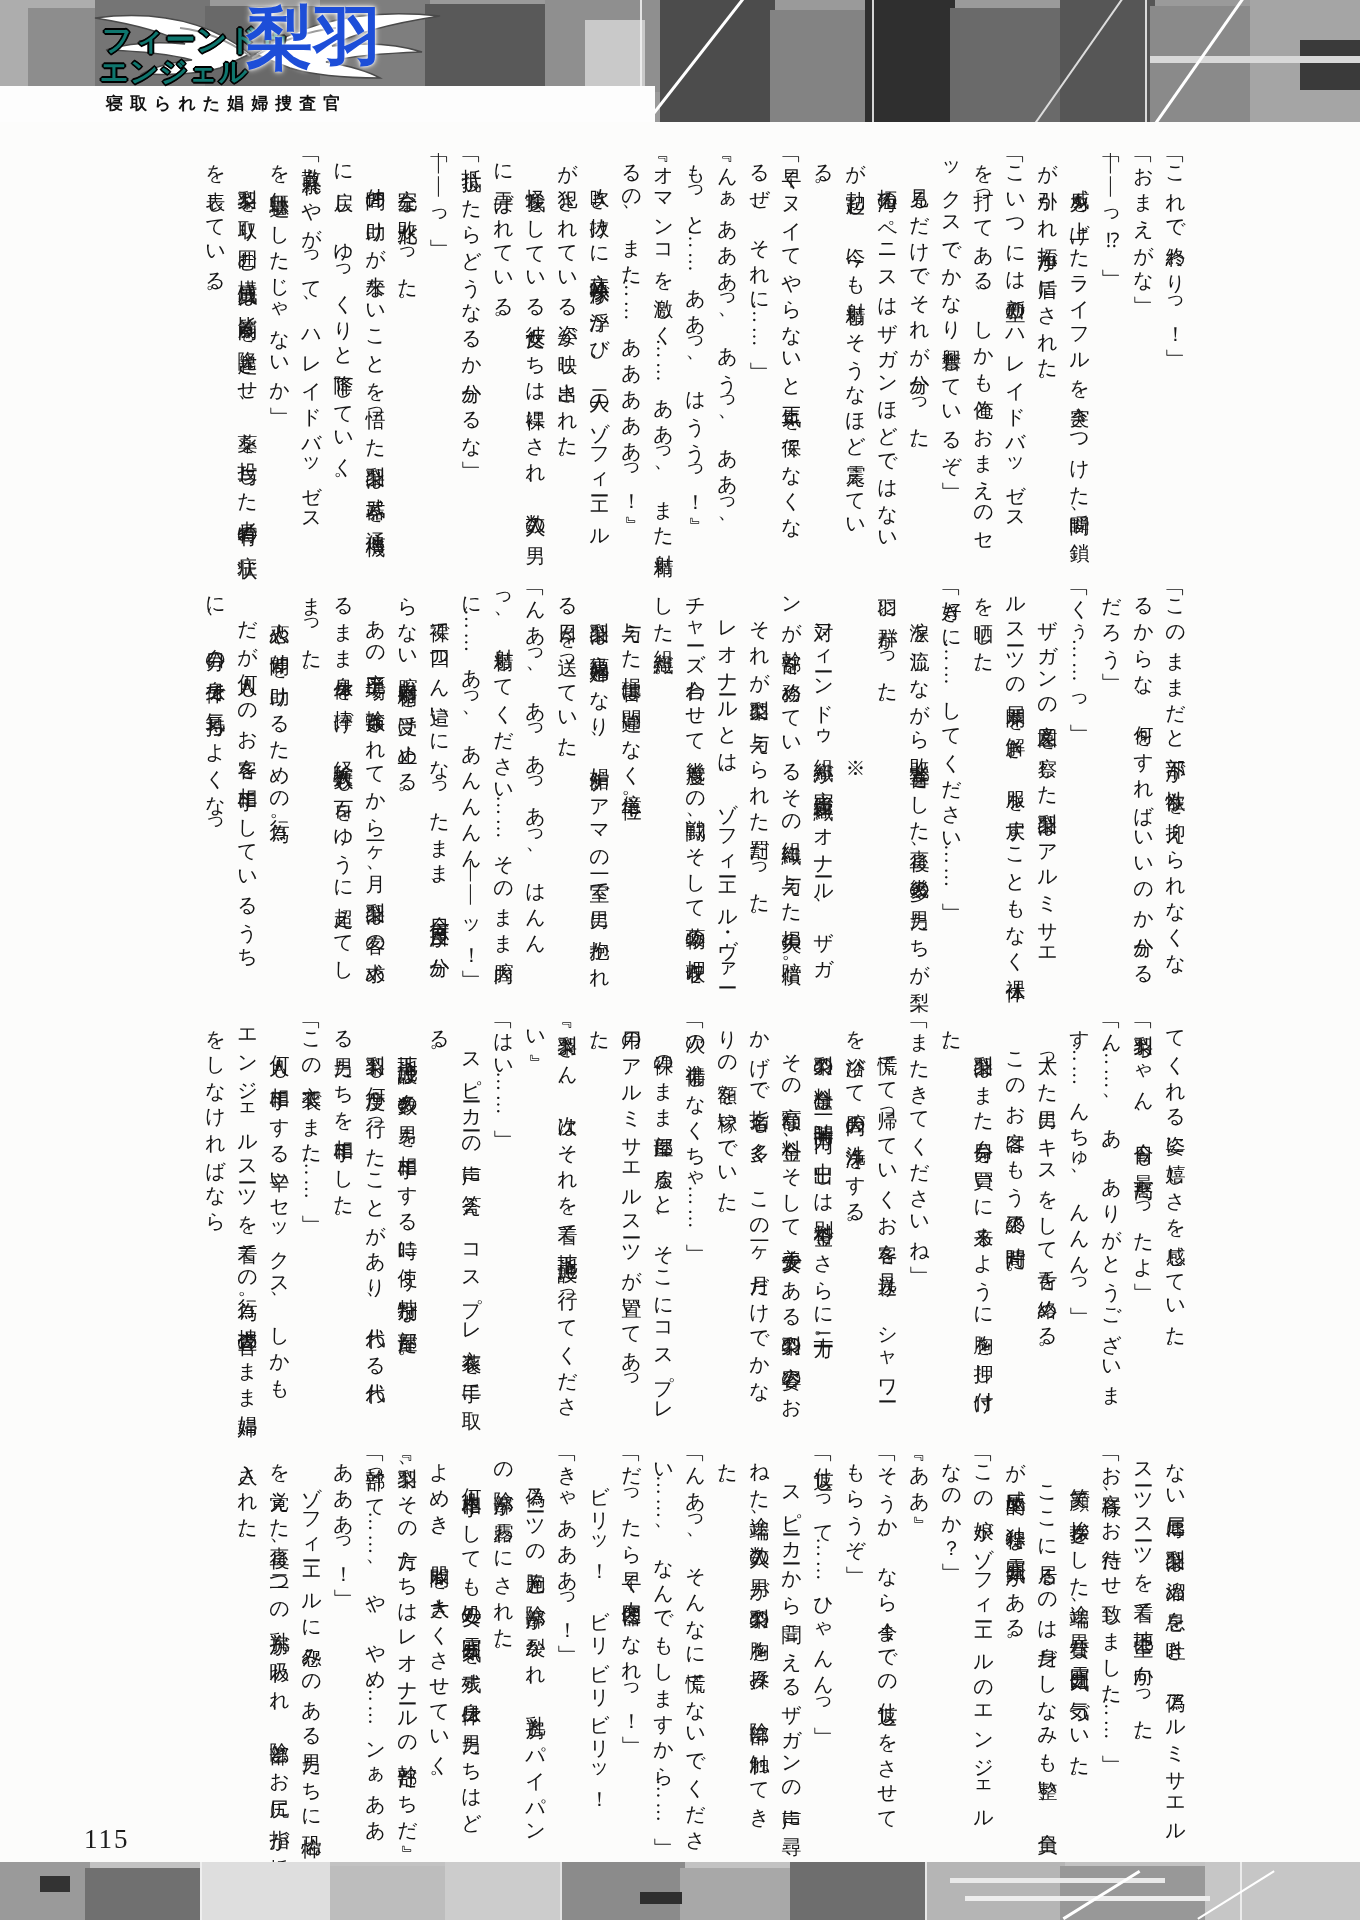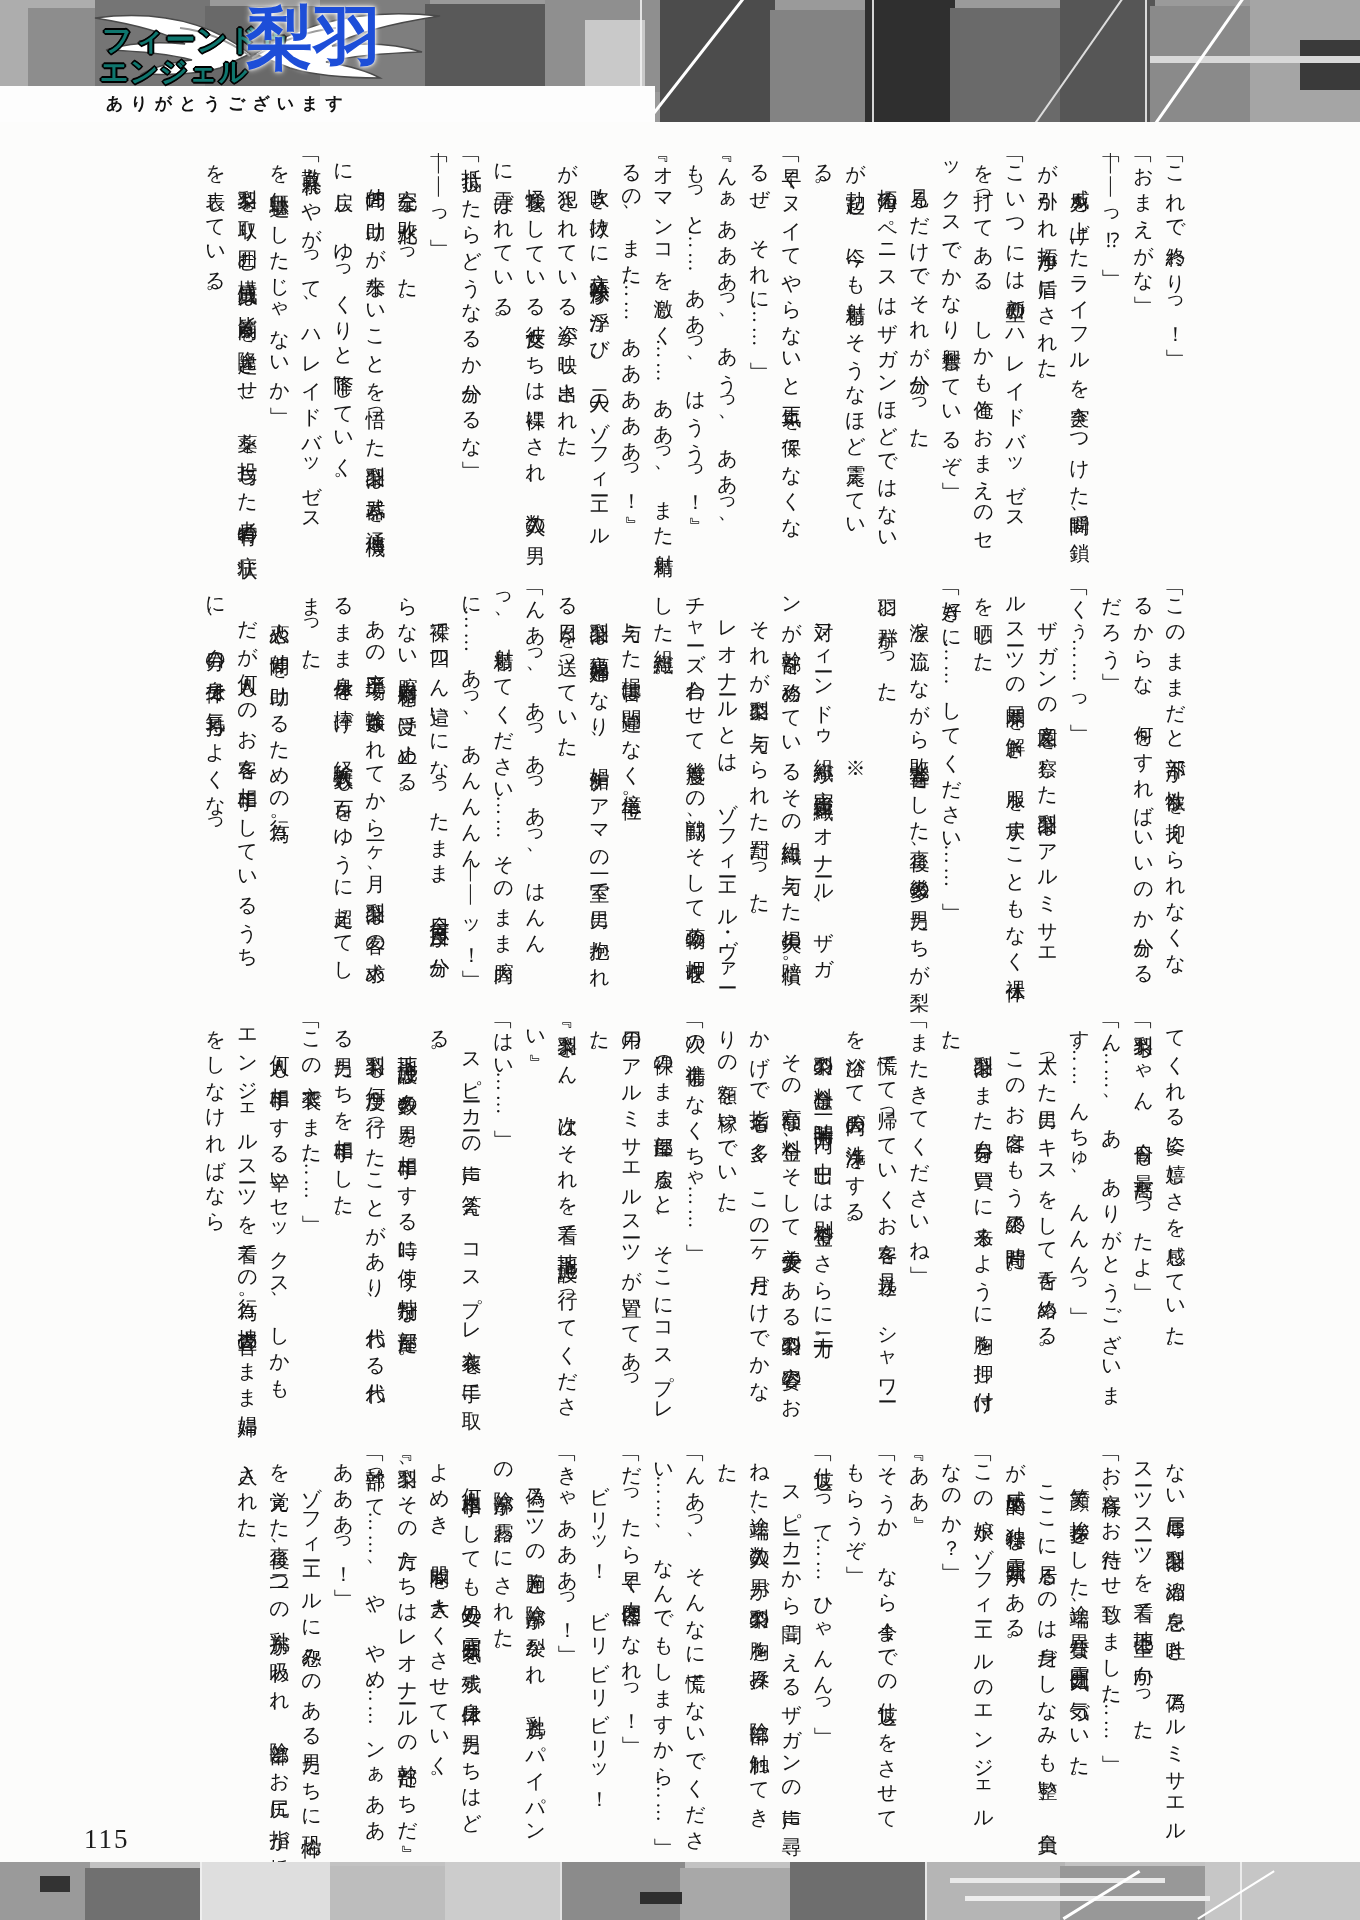--- a/index.html
+++ b/index.html
@@ -118,21 +118,21 @@
 </div>
 
 <svg id="logo-wing" width="430" height="92" viewBox="0 0 430 92">
   <path d="M210 52 Q150 4 55 16 Q118 26 145 42 Q98 38 66 48 Q122 50 152 58 Q118 62 102 72 Q152 74 180 66 Z" fill="#ffffff" stroke="#4a4a4a" stroke-width="1.5"></path>
   <path d="M215 52 Q290 2 400 14 Q322 26 292 44 Q345 38 382 50 Q320 52 286 60 Q322 66 340 76 Q282 76 250 66 Z" fill="#ffffff" stroke="#4a4a4a" stroke-width="1.5"></path>
   <path d="M210 54 Q176 30 140 26 M212 56 Q254 30 296 26" fill="none" stroke="#9a9a9a" stroke-width="2"></path>
 </svg>
 <div class="logo-kana" id="logo-kana1">フィーンドゥ</div>
 <div class="logo-kana" id="logo-kana2">エンジェル</div>
 <div id="logo-name">梨羽</div>
-<div id="subtitle">ありがとうございます</div>
+<div id="subtitle">寝取られた娼婦捜査官</div>
 
 <div class="band" id="band-1">
     <p>「これで終わりっ！」</p>
     <p>「おまえがな」</p>
     <p>「――っ⁉」</p>
     <p>　威力を上げたライフルを突きつけた瞬間、鎖が引かれ拓海が盾にされた。</p>
     <p>「こいつには新型のハレイドバッゼスを打ってある、しかも俺とおまえのセックスでかなり興奮しているぞ」</p>
     <p>　見るだけでそれが分かった。</p>
     <p>　拓海のペニスはザガンほどではないが勃起し、今にも射精しそうなほど震えている。</p>
     <p>「早くヌイてやらないと正気を保てなくなるぜ、それに……」</p>

